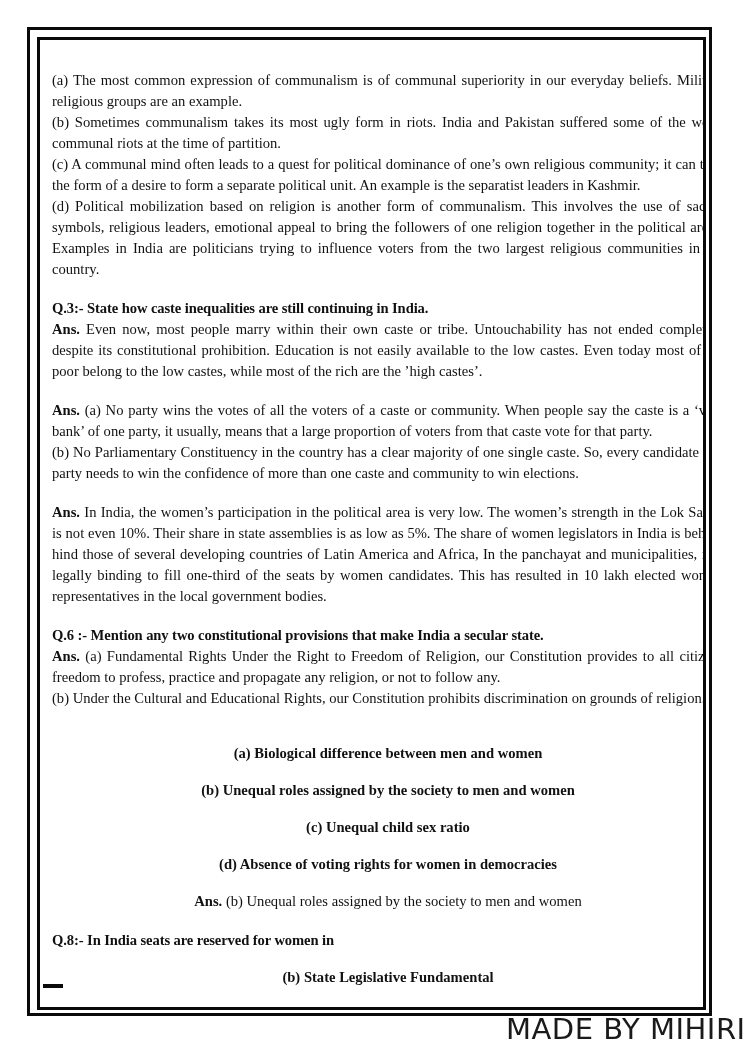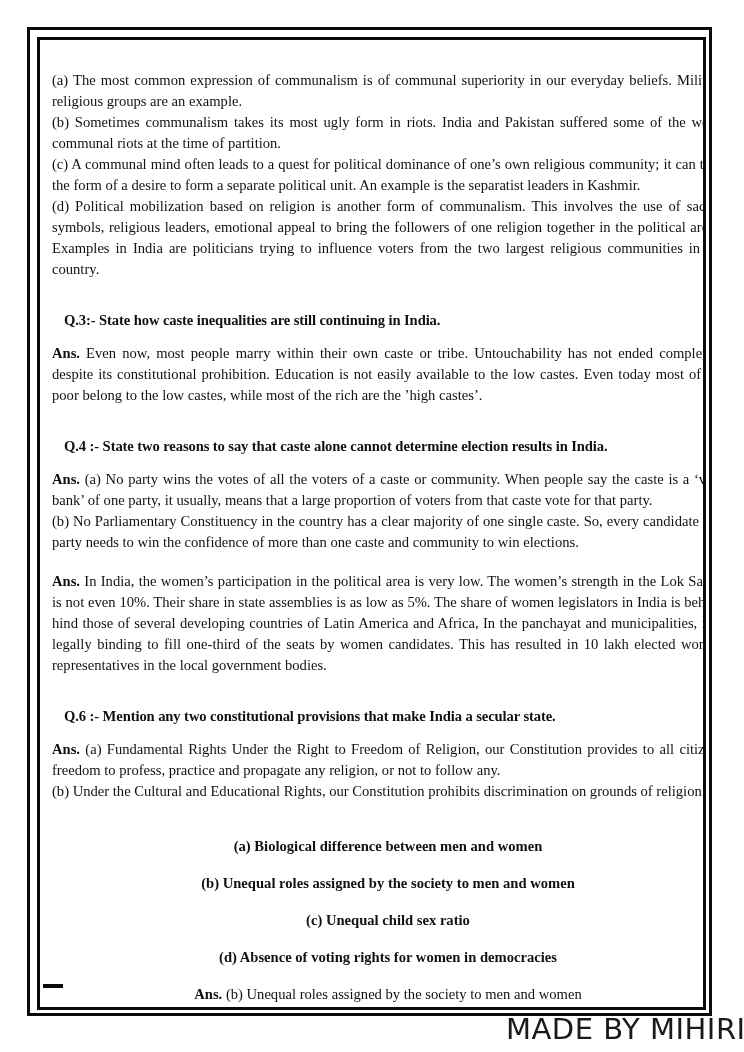--- a/index.html
+++ b/index.html
@@ -74,21 +74,21 @@
     text-align: justify;
     text-justify: inter-word;
     hyphens: none;
   }
   .para.plain { text-align: center; }
 
   .block-gap { height: 18px; }
 
   .q-head {
     font-weight: bold;
-    margin: 12px;
+    margin: 0;
     text-align: left;
     letter-spacing: -0.1px;
   }
 
   .opt {
     font-weight: bold;
     margin: 16px;
     text-align: center;
   }
 
@@ -129,21 +129,20 @@
       <p class="para">(c) A communal mind often leads to a quest for political dominance of one’s own religious community; it can take the form of a desire to form a separate political unit. An example is the separatist leaders in Kashmir.</p>
       <p class="para">(d) Political mobilization based on religion is another form of communalism. This involves the use of sacred symbols, religious leaders, emotional appeal to bring the followers of one religion together in the political areas. Examples in India are politicians trying to influence voters from the two largest religious communities in the country.</p>
 
       <div class="block-gap"></div>
 
       <p class="q-head">Q.3:- State how caste inequalities are still continuing in India.</p>
       <p class="para"><span class="ans-label">Ans.</span><span> Even now, most people marry within their own caste or tribe. Untouchability has not ended completely despite its constitutional prohibition. Education is not easily available to the low castes. Even today most of the poor belong to the low castes, while most of the rich are the </span><span class="bold-inline">’high castes’.</span></p>
 
       <div class="block-gap"></div>
 
-      <p class="q-head">Q.4 :- State two reasons to say that caste alone cannot determine election results in India.</p>
       <p class="para"><span class="ans-label">Ans.</span><span> (a) No party wins the votes of all the voters of a caste or community. When people say the caste is a ‘vote bank’ of one party, it usually, means that a large proportion of voters from that caste vote for that party.</span></p>
       <p class="para">(b) No Parliamentary Constituency in the country has a clear majority of one single caste. So, every candidate and party needs to win the confidence of more than one caste and community to win elections.</p>
 
       <div class="block-gap"></div>
 
       <p class="para"><span class="ans-label">Ans.</span><span> In India, the women’s participation in the political area is very low. The women’s strength in the Lok Sabha is not even 10%. Their share in state assemblies is as low as 5%. The share of women legislators in India is behind hind those of several developing countries of Latin America and Africa, In the panchayat and municipalities, it is legally binding to fill one-third of the seats by women candidates. This has resulted in 10 lakh elected women representatives in the local government bodies.</span></p>
 
       <div class="block-gap"></div>
 
       <p class="q-head">Q.6 :- Mention any two constitutional provisions that make India a secular state.</p>
@@ -153,20 +152,21 @@
       <div class="block-gap"></div>
 
       <p class="opt">(a) Biological difference between men and women</p>
       <p class="opt">(b) Unequal roles assigned by the society to men and women</p>
       <p class="opt">(c) Unequal child sex ratio</p>
       <p class="opt">(d) Absence of voting rights for women in democracies</p>
       <p class="para plain"><span class="ans-label">Ans.</span><span> (b) Unequal roles assigned by the society to men and women</span></p>
 
       <div class="block-gap"></div>
 
+      <p class="q-head">Q.8:- In India seats are reserved for women in</p>
       <p class="opt">(b) State Legislative Fundamental</p>
       <p class="opt">(c) Cabinets</p>
 
     </div>
   </div>
 
   <div class="watermark">MADE BY MIHIRIN</div>
 
 </div>
 

